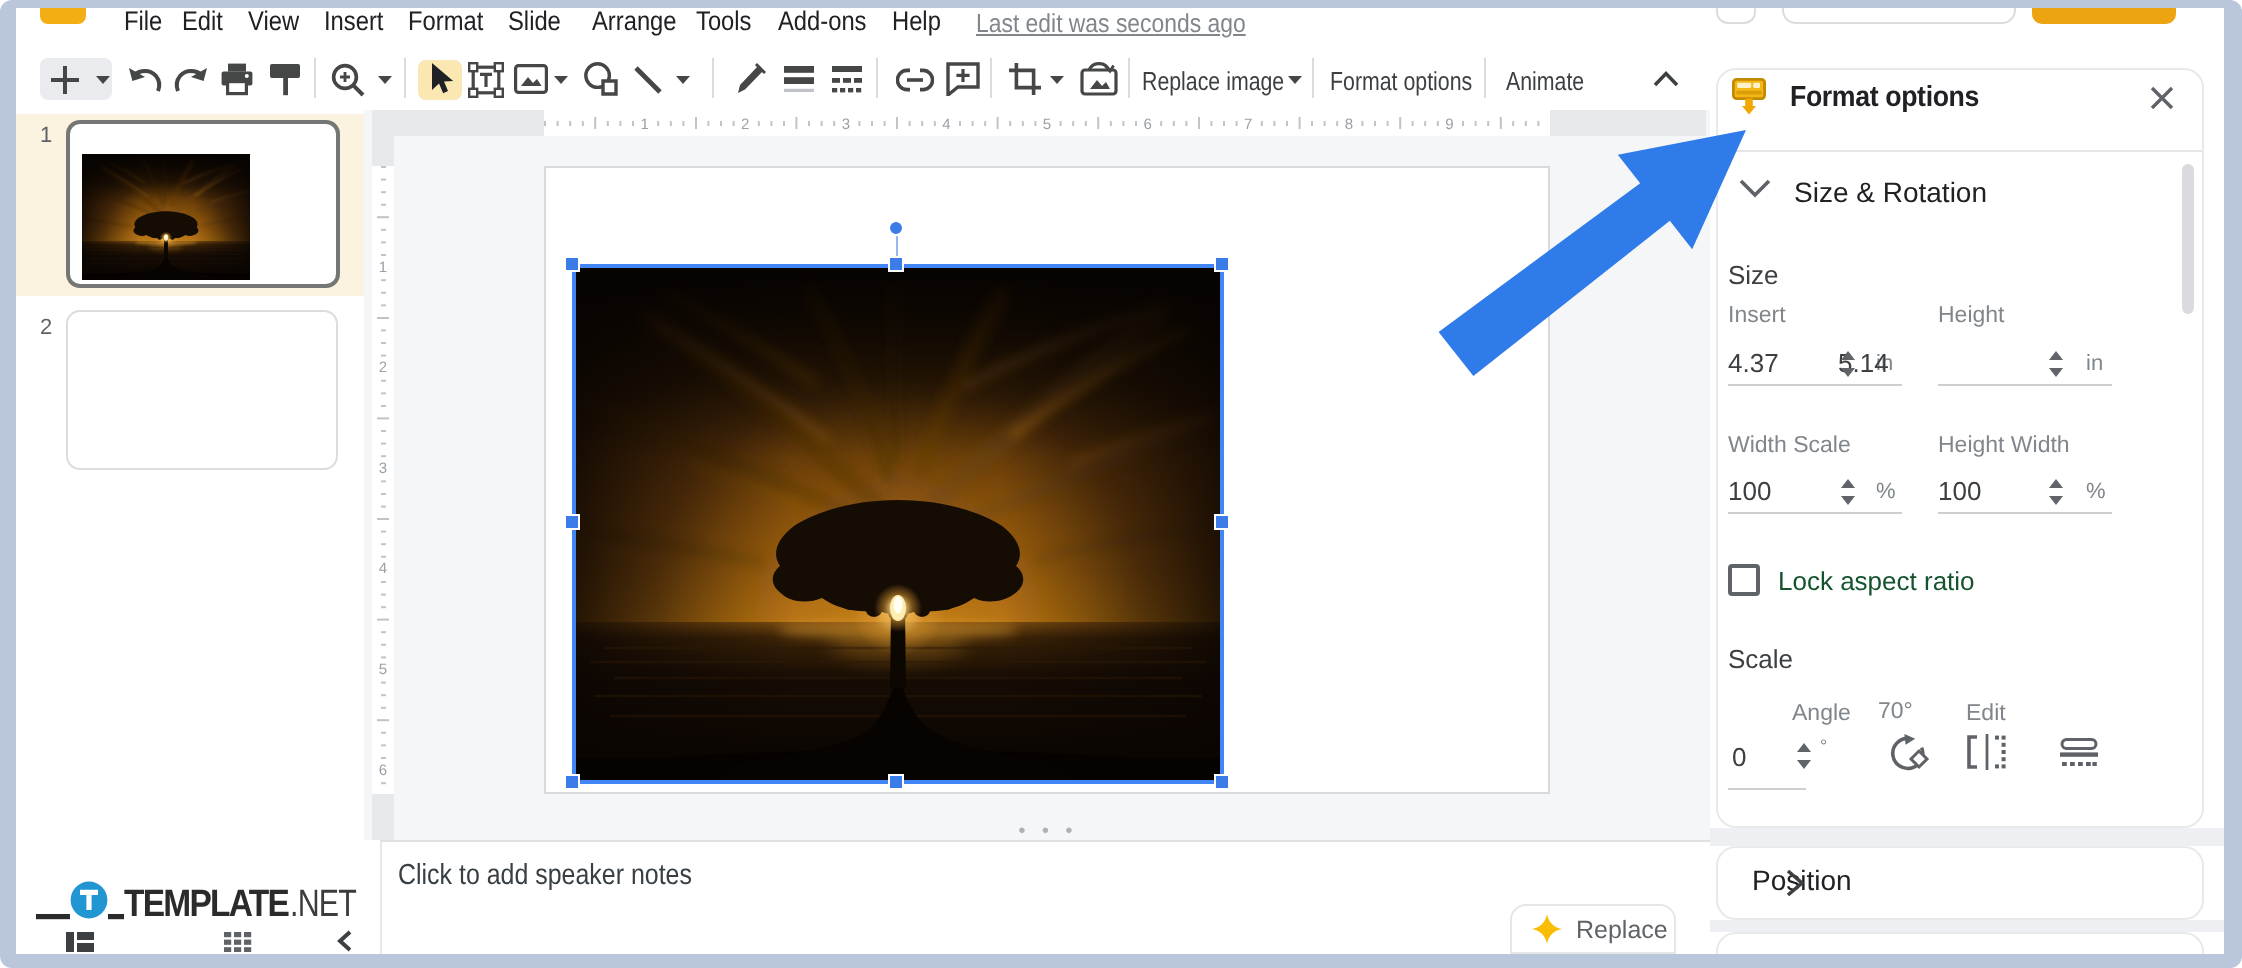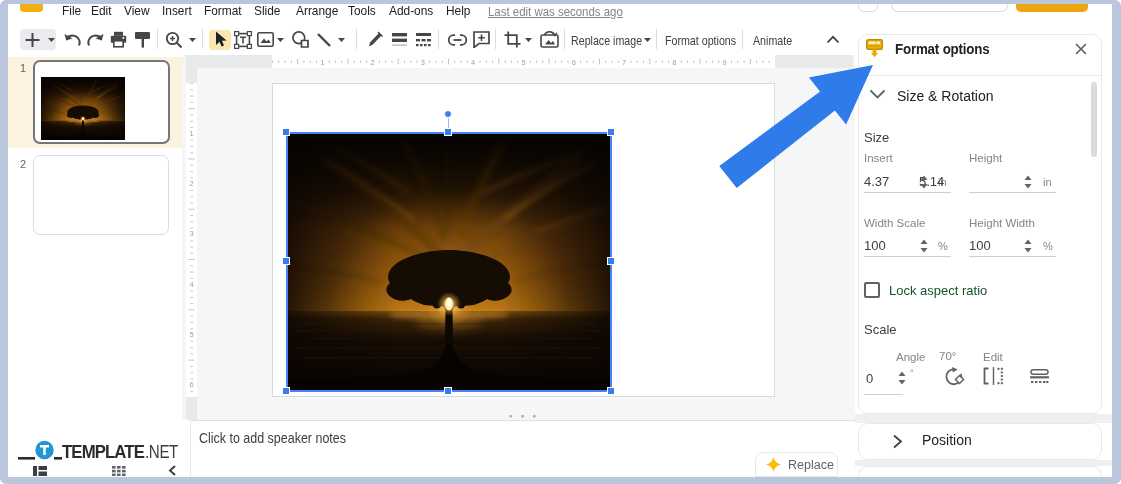--- a/index.html
+++ b/index.html
@@ -363,21 +363,21 @@
 <div class="pline" style="left:969px;top:256px"></div>
 <div id="checkbox" class="abs"></div>
 <span class="ptxt" style="left:889px;top:283px;font-size:13px;color:#14532d">Lock aspect ratio</span>
 <span class="ptxt" style="left:864px;top:322px;font-size:13px;color:#3c4043">Scale</span>
 <span class="plabel" style="left:896px;top:351px">Angle</span>
 <span class="plabel" style="left:939px;top:350px">70°</span>
 <span class="plabel" style="left:983px;top:351px">Edit</span>
 <span class="pval" style="left:866px;top:371px">0</span>
 <span class="punit" style="left:910px;top:368px;font-size:9px">°</span>
 <div class="pline" style="left:864px;top:394px;width:39px"></div>
-<span class="ptxt" style="left:922px;top:432px;font-size:14px;color:#202124">Position</span>
+<span class="ptxt" style="left:876px;top:432px;font-size:14px;color:#202124">Position</span>
 <svg class="icon" style="left:24px;top:31px;z-index:6" width="17" height="18" viewBox="0 0 17 18">
     <path d="M8.5 2 V16 M1.5 9 H15.5" stroke="#444746" stroke-width="2"></path>
   </svg>
 <svg class="icon" style="left:47px;top:37px;z-index:6" width="9" height="6" viewBox="0 0 9 6">
     <path d="M1 1 L4.5 5 L8 1 Z" fill="#444746"></path>
   </svg>
 <svg class="icon" style="left:63px;top:32px;z-index:6" width="19" height="15" viewBox="0 0 19 15">
     <path d="M4 5.5 C7 3 12 2.5 15 6 C17 8.5 17 11 16 13.5" stroke="#444746" stroke-width="2" fill="none"></path>
     <path d="M1.5 2 L3.2 8.5 L9.5 6.5 Z" fill="#444746"></path>
   </svg>

